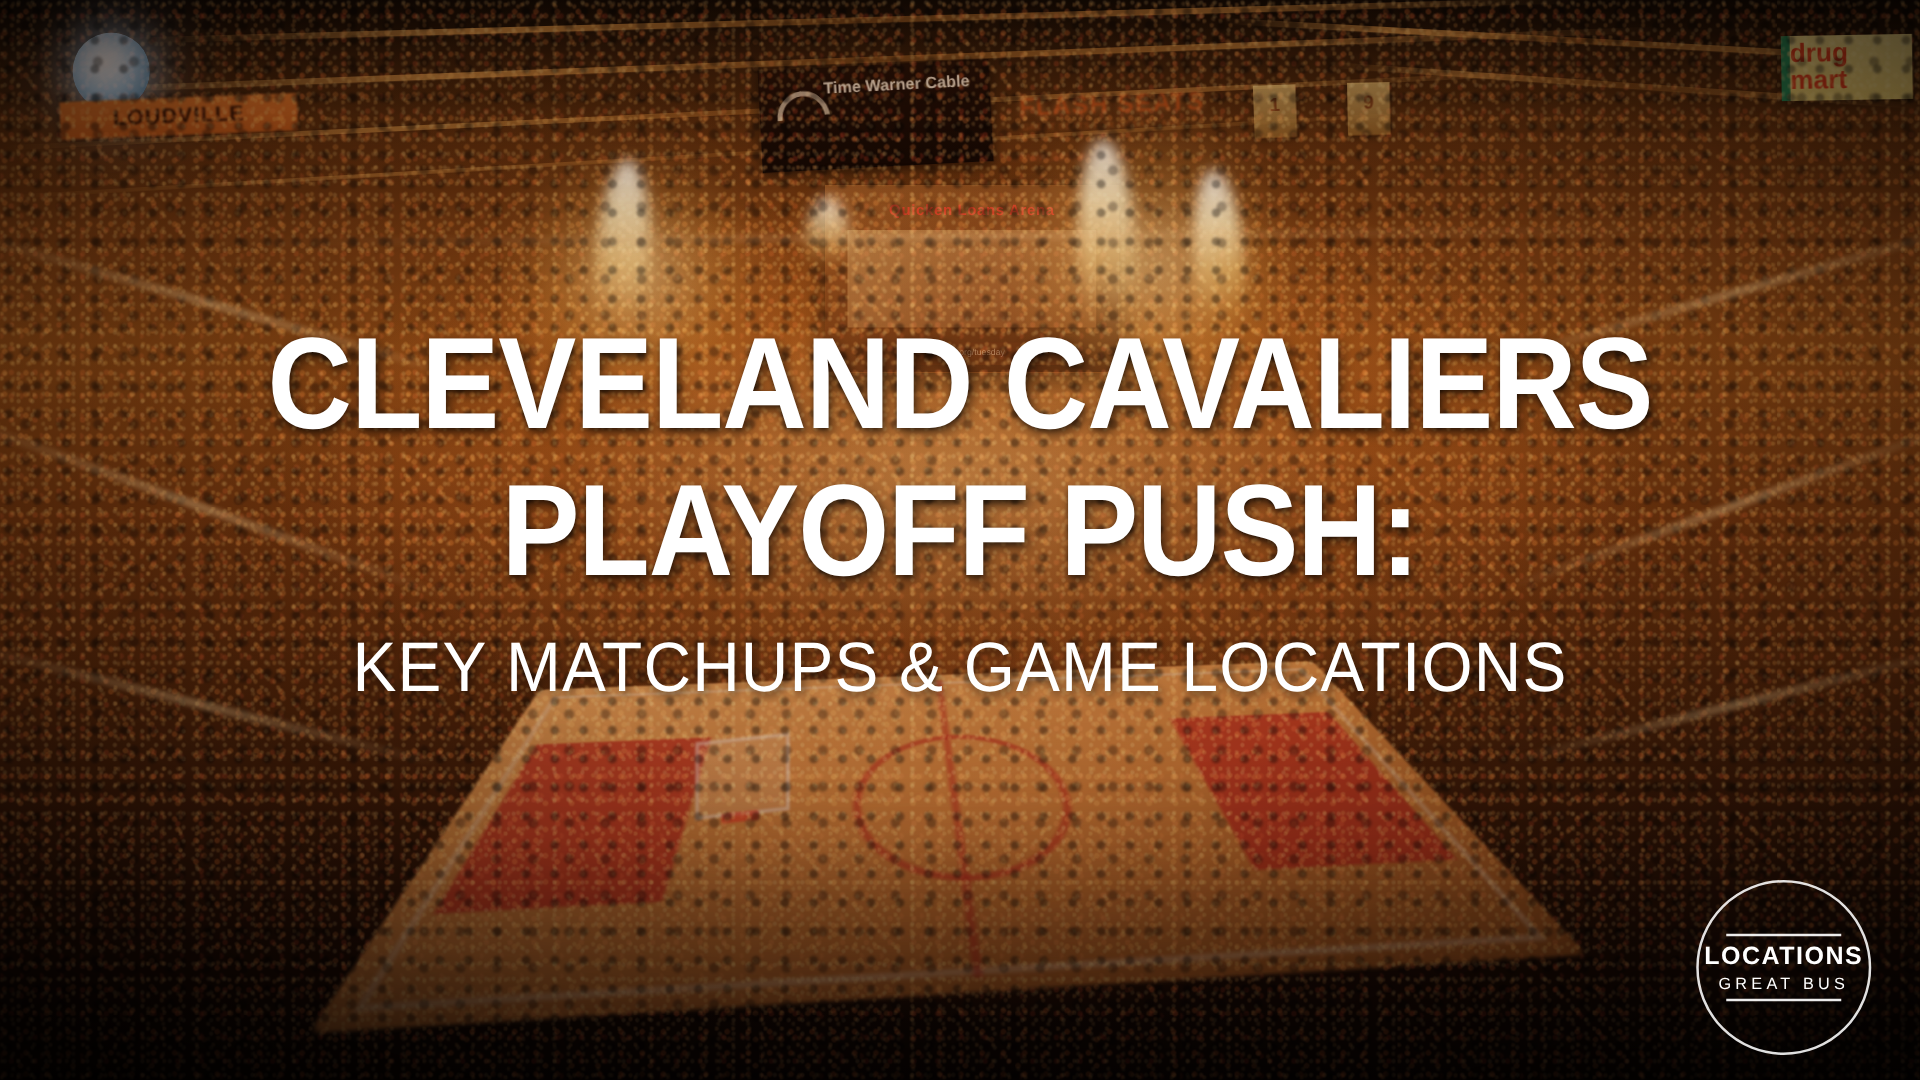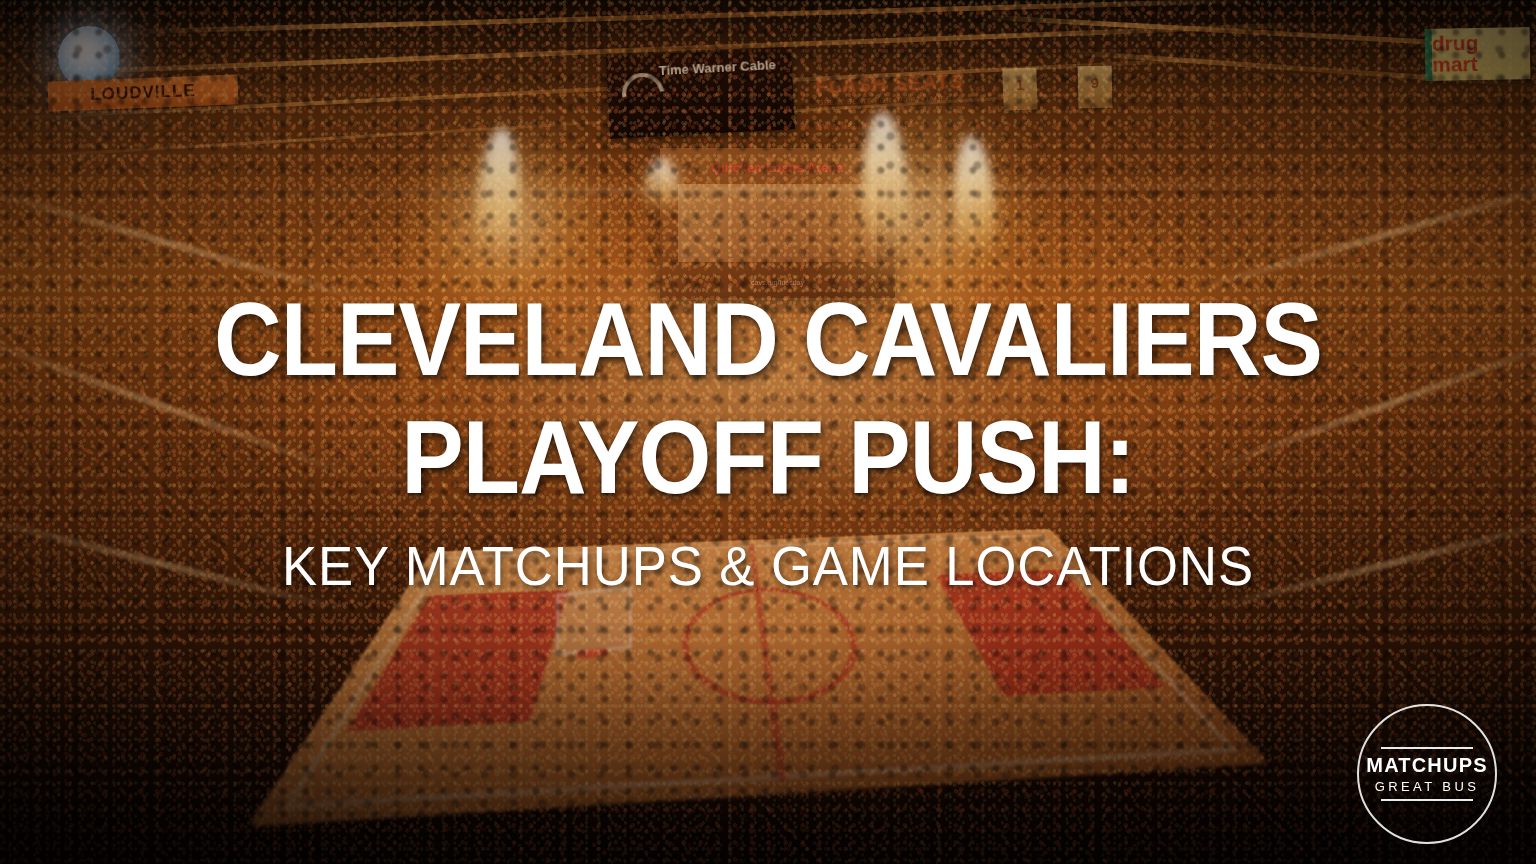--- a/index.html
+++ b/index.html
@@ -277,21 +277,20 @@
     background: radial-gradient(ellipse 72% 68% at 50% 46%, rgba(0,0,0,0) 40%, rgba(0,0,0,.30) 72%, rgba(0,0,0,.70) 100%);
   }
 
   
   .title-block {
     position: absolute;
     left: 0; right: 0; top: 248px;
     text-align: center;
     z-index: 20;
     pointer-events: none;
-    margin-top: 32px;
   }
   .t-line {
     display: block;
     color: #ffffff;
     font-family: "Liberation Sans Narrow", "Liberation Sans", sans-serif;
     font-weight: 700;
     text-transform: uppercase;
     text-shadow: 3px 4px 10px rgba(0,0,0,0.55), 0 2px 4px rgba(0,0,0,0.35);
     white-space: nowrap;
   }
@@ -417,18 +416,18 @@
   </div>
 
   <div class="title-block">
     <span class="t-line l1">CLEVELAND CAVALIERS</span>
     <span class="t-line l2">PLAYOFF PUSH:</span>
     <span class="t-line l3">KEY MATCHUPS &amp; GAME LOCATIONS</span>
   </div>
 
   <div class="logo">
     <div class="bar"></div>
-    <div class="lg1">MATCHUPS</div>
+    <div class="lg1">LOCATIONS</div>
     <div class="lg2">GREAT BUS</div>
     <div class="bar"></div>
   </div>
 
 </div>
 
 </body></html>

